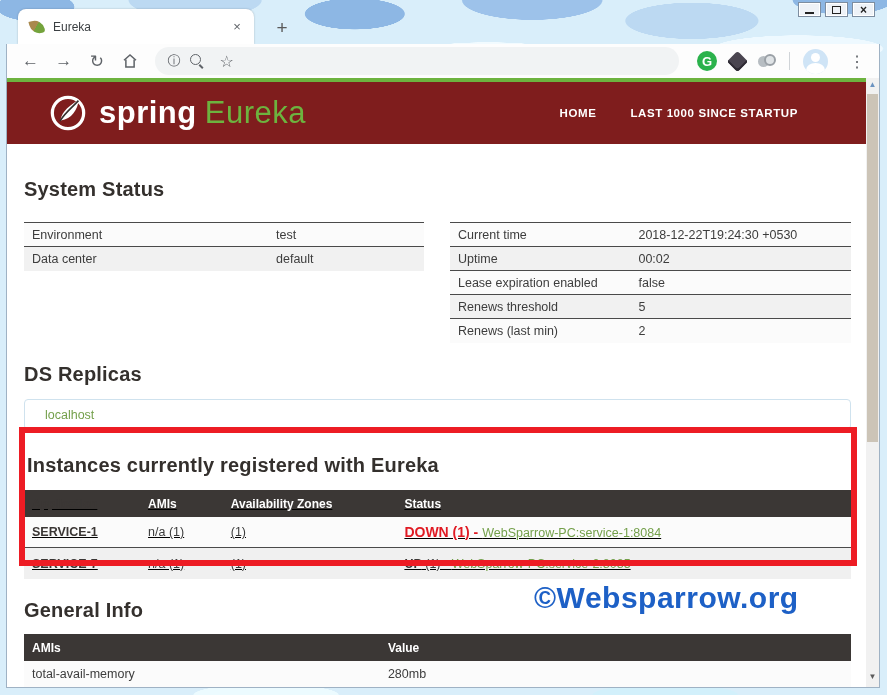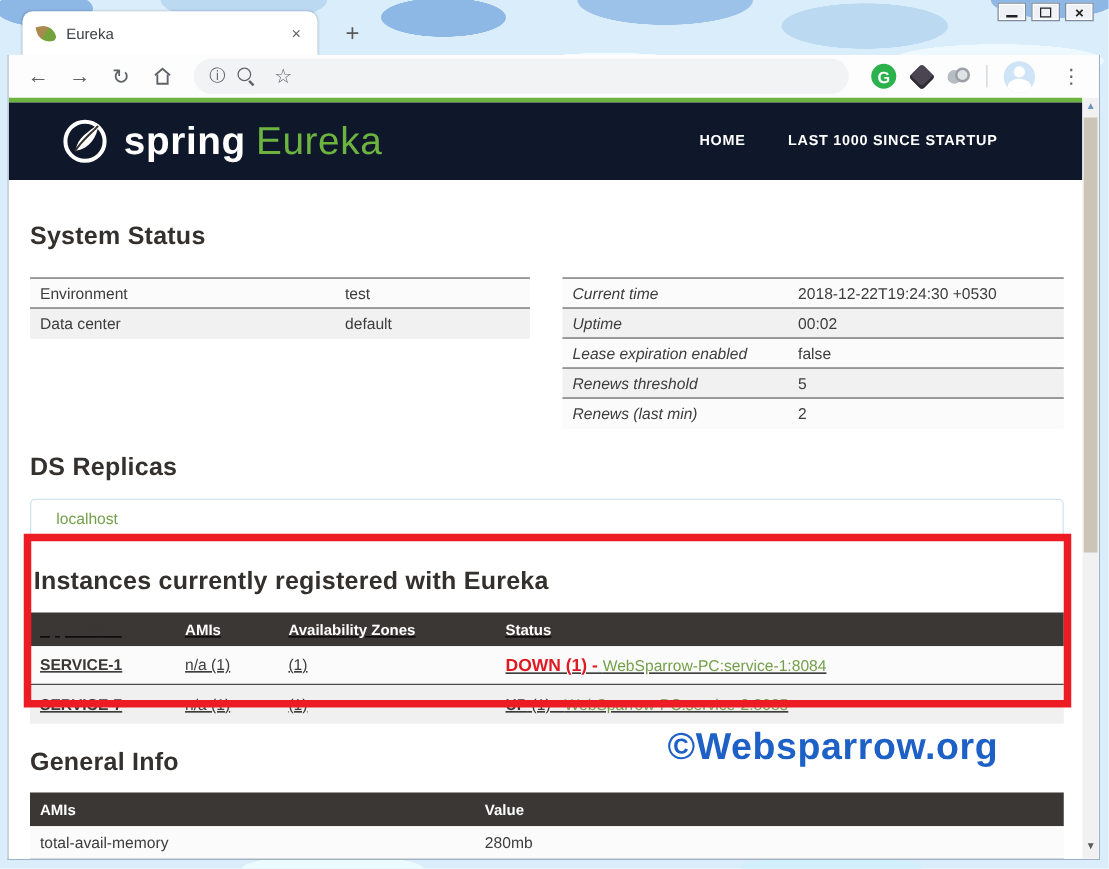--- a/index.html
+++ b/index.html
@@ -87,21 +87,21 @@
   
   .viewport { position: relative; flex: 1; background: #fff; overflow: hidden; }
   .pagearea { position: absolute; left: 0; top: 0; right: 13px; bottom: 0; overflow: hidden; }
   .scrollbar { position: absolute; right: 0; top: 0; bottom: 0; width: 13px; background: #f1f1f1; }
   .sb-up { position: absolute; top: 2px; left: 0; width: 13px; text-align: center; font-size: 8px; color: #6b93c0; }
   .sb-thumb { position: absolute; top: 16px; left: 1px; width: 11px; height: 348px; background: #ccc4b7; }
   .sb-down { position: absolute; bottom: 6px; left: 0; width: 13px; text-align: center; font-size: 8px; color: #5a5a5a; cursor: pointer; }
 
   
   .green-strip { height: 4px; background: #6db33f; }
-  .navbar { height: 62px; background: #0f172a; display: flex; align-items: center; padding: 0 0 0 42px; }
+  .navbar { height: 62px; background: #7f1d1d; display: flex; align-items: center; padding: 0 0 0 42px; }
   .brand { display: flex; align-items: center; gap: 12px; }
   .brand-text { font-size: 31px; letter-spacing: .5px; }
   .brand-spring { color: #fff; font-weight: 600; }
   .brand-app { color: #6db33f; font-weight: 400; margin-left: 8px; }
   .nav-links { margin-left: auto; display: flex; gap: 34px; padding-right: 68px; }
   .nav-link { color: #fff; font-size: 11.5px; font-weight: 700; letter-spacing: .6px; cursor: pointer; text-decoration: none; text-align: right; }
 
   .content { position: relative; padding: 0 15px 0 17px; }
   .section-h { font-size: 20px; font-weight: 700; color: #34302d; letter-spacing: .2px; }
   .h-sys { margin: 34px 0 0 0; }
@@ -112,21 +112,21 @@
   .status-tables { display: flex; gap: 26px; margin-top: 21px; align-items: flex-start; }
   .kv-table { border-top: 1px solid #4a4a4a; }
   .kv-left { width: 400px; }
   .kv-right { flex: 1; }
   .kv-row { display: flex; height: 24px; align-items: center; border-bottom: 1px solid #4a4a4a; font-size: 12.5px; color: #3d3d3d; }
   .kv-row:last-child { border-bottom: none; }
   .kv-row:nth-child(odd) { background: #fbfbfb; }
   .kv-row:nth-child(even) { background: #f1f1f1; }
   .kv-key { padding-left: 8px; }
   .kv-left .kv-key { width: 63%; } .kv-left .kv-val { width: 37%; }
-  .kv-right .kv-key { width: 47%; font-style: italic; } .kv-right .kv-val { width: 53%; }
+  .kv-right .kv-key { width: 47%; } .kv-right .kv-val { width: 53%; }
 
   .replica-box { margin-top: 13px; height: 31px; border: 1px solid #cfe2ee; border-radius: 4px; display: flex; align-items: center; padding-left: 20px; }
   .green-link { color: #74a04b; font-size: 12.5px; text-decoration: none; cursor: pointer; }
 
   .inst-table { margin-top: 13px; text-decoration: underline; }
   .tbl-head { display: flex; align-items: center; height: 27px; background: #3b3735; color: #fff; font-size: 12px; font-weight: 700; }
   .inst-row { display: flex; align-items: center; height: 31px; font-size: 12.5px; color: #3d3d3d; border-bottom: 1px solid #4a4a4a; }
   .inst-row:last-child { border-bottom: none; }
   .inst-row:nth-child(even) { background: #fbfbfb; }
   .inst-row:nth-child(odd) { background: #f0f0f0; }

